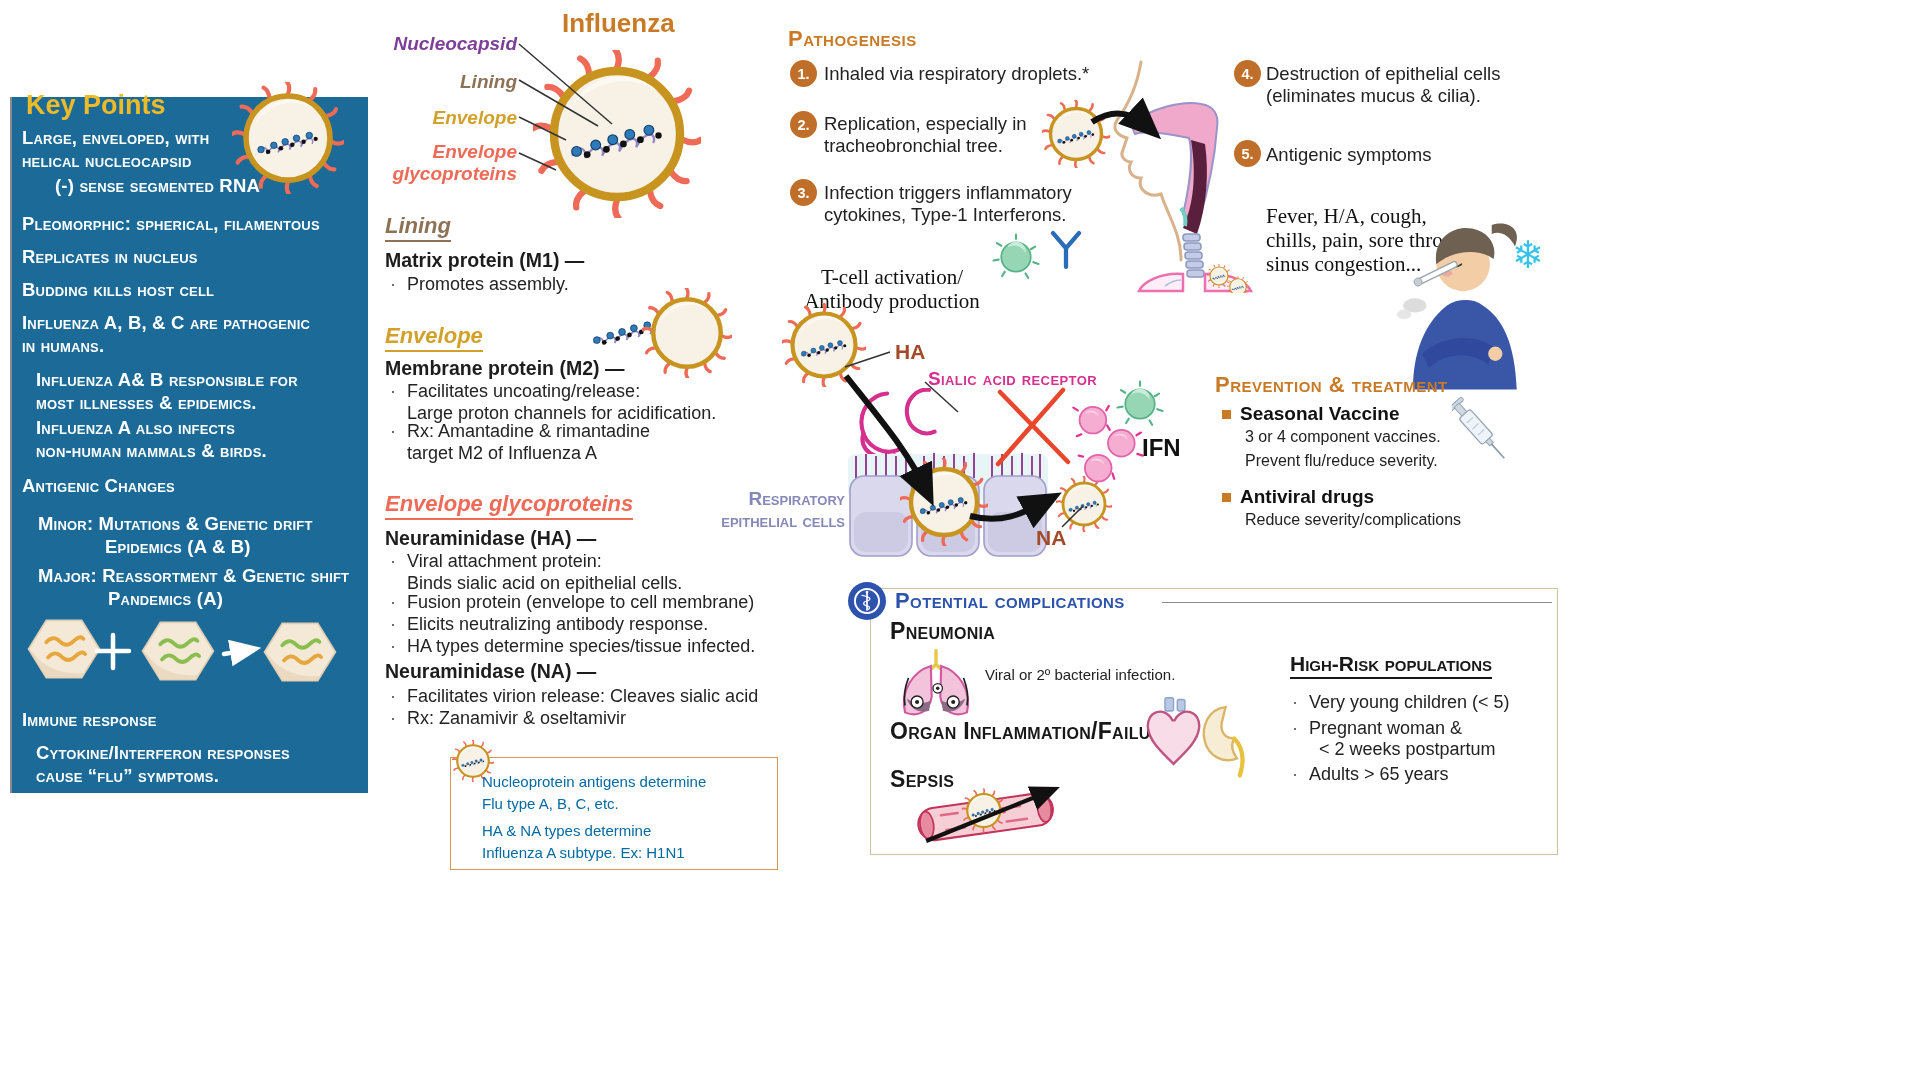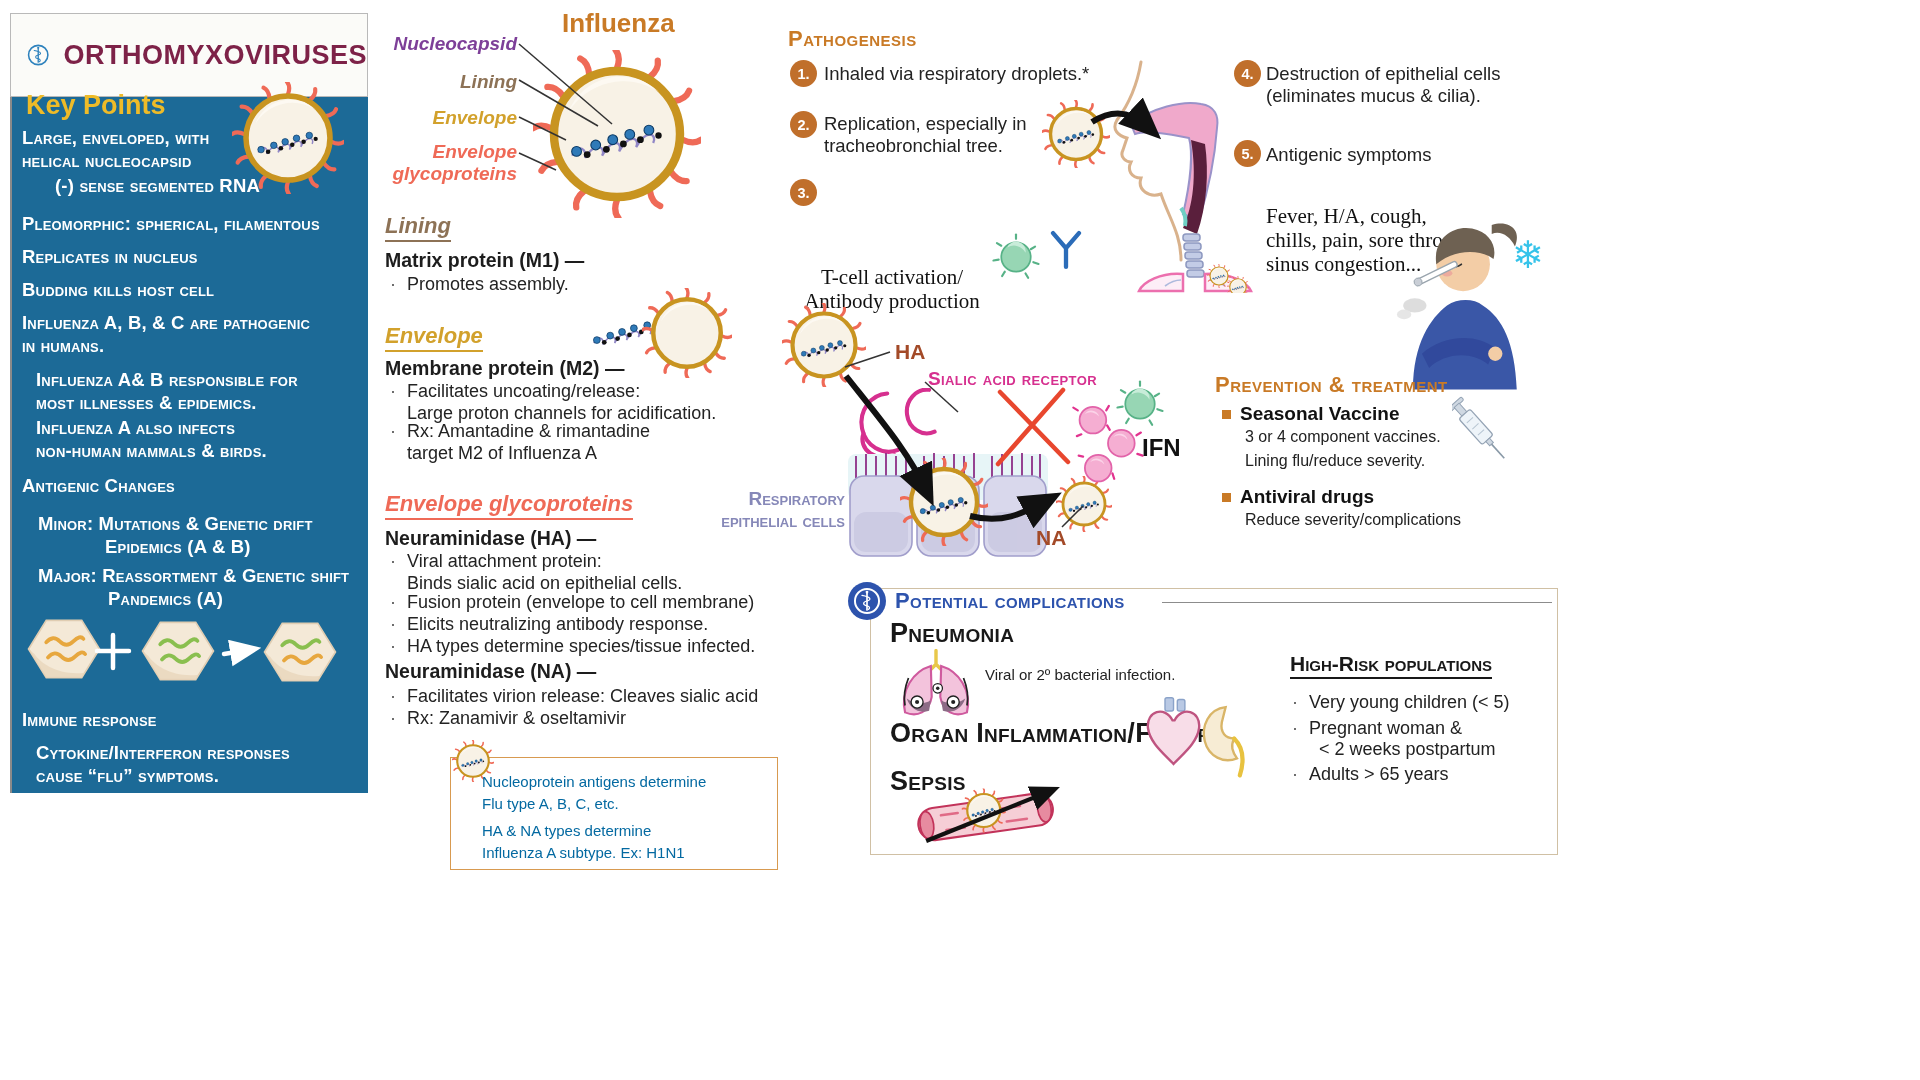--- a/index.html
+++ b/index.html
@@ -33,21 +33,21 @@
   .rust{color:#a34a28;font-weight:bold;font-size:21px;}
   .magenta-label{color:#d6308f;font-variant:small-caps;font-weight:600;font-size:19px;letter-spacing:.4px;}
   .cells-label{color:#8688b8;font-variant:small-caps;font-weight:600;font-size:19px;line-height:22px;text-align:right;}
   .ifn{font-weight:600;font-size:24px;color:#111;}
   .prev-title{font-size:19px;font-weight:bold;color:#111;}
   .prev-line{font-size:16px;color:#222;line-height:22px;}
   .sq{width:9px;height:9px;background:#c97a26;}
   
   .comp-box{border:1px solid #d0c0a4;box-sizing:border-box;}
   .comp-head{color:#2d53ad;font-variant:small-caps;font-weight:bold;font-size:22px;letter-spacing:.4px;}
-  .comp-title{font-variant:small-caps;font-weight:bold;font-size:27px;color:#181818;letter-spacing:.3px;}
+  .comp-title{font-variant:small-caps;font-weight:bold;font-size:23px;color:#181818;letter-spacing:.3px;}
   .comp-text{font-size:15px;color:#222;}
   .hr-head{font-variant:small-caps;font-weight:bold;font-size:21px;color:#181818;border-bottom:2px solid #181818;
            display:inline-block;padding-bottom:1px;}
   .hr-item{display:flex;gap:7px;font-size:18px;color:#222;line-height:21px;}
   .comp-icon{width:38px;height:38px;border-radius:50%;background:#2d53ad;display:flex;align-items:center;justify-content:center;}
   .thin-line{border-top:1.5px solid #8c8c8c;}
   .snow{color:#35c3ea;font-size:38px;line-height:38px;}
 </style>
 </head>
 <body>
@@ -307,26 +307,20 @@
         <line x1="30" y1="48" x2="40" y2="48" stroke="#b7c5d2" stroke-width="1.2"></line>
         <rect x="32" y="60" width="6" height="7" fill="#cfd8e2" stroke="#94a3b4" stroke-width="1.2"></rect>
         <line x1="35" y1="67" x2="35" y2="90" stroke="#8a9aa8" stroke-width="2"></line>
       </g>
     </symbol>
   </defs>
 </svg>
 
 <div id="canvas">
 
-  <div class="abs header-box">
-    <svg style="width:48px;height:48px;color:#2e82bd" viewBox="0 0 100 100">
-        <use href="#sym-caduceus"></use>
-      </svg>
-    <div class="brand-title">ORTHOMYXOVIRUSES</div>
-  </div>
 
   <div class="abs blue-panel"></div>
   <div class="abs kp-head" style="left:26px;top:90px">Key Points</div>
 
   <svg class="abs" style="left:232px;top:82px;width:112px;height:112px" viewBox="0 0 120 120">
       <use href="#sym-virus"></use>
     </svg>
 
   <div class="abs kp pre" style="left:22px;top:126px">Large, enveloped, with
 helical nucleocapsid</div>
@@ -438,20 +432,22 @@
 Influenza A subtype. Ex: H1N1</div>
 
   <div class="abs big-head" style="left:788px;top:26px">Pathogenesis</div>
 
   <div class="abs step-circle" style="left:790px;top:60px">1.</div>
   <div class="abs step-text pre" style="left:824px;top:63px;width:300px">Inhaled via respiratory droplets.*</div>
   <div class="abs step-circle" style="left:790px;top:111px">2.</div>
   <div class="abs step-text pre" style="left:824px;top:113px;width:300px">Replication, especially in
 tracheobronchial tree.</div>
   <div class="abs step-circle" style="left:790px;top:179px">3.</div>
+  <div class="abs step-text pre" style="left:824px;top:182px;width:300px">Infection triggers inflammatory
+cytokines, Type-1 Interferons.</div>
   <div class="abs step-circle" style="left:1234px;top:60px">4.</div>
   <div class="abs step-text pre" style="left:1266px;top:63px;width:270px">Destruction of epithelial cells
 (eliminates mucus &amp; cilia).</div>
   <div class="abs step-circle" style="left:1234px;top:140px">5.</div>
   <div class="abs step-text pre" style="left:1266px;top:144px;width:270px">Antigenic symptoms</div>
 
   <div class="abs serif-note pre" style="left:796px;top:233px;width:192px;text-align:center">T-cell activation/
 Antibody production</div>
   <svg class="abs" style="left:990px;top:231px;width:52px;height:52px" viewBox="0 0 60 60">
       <use href="#sym-greencell"></use>
@@ -500,21 +496,21 @@
     </svg>
   <svg class="abs" style="left:1114px;top:378px;width:52px;height:52px" viewBox="0 0 60 60">
       <use href="#sym-greencell"></use>
     </svg>
   <div class="abs ifn" style="left:1142px;top:434px">IFN</div>
 
   <div class="abs big-head" style="left:1215px;top:372px">Prevention &amp; treatment</div>
   <div class="abs sq" style="left:1222px;top:410px"></div>
   <div class="abs prev-title" style="left:1240px;top:403px">Seasonal Vaccine</div>
   <div class="abs prev-line" style="left:1245px;top:426px">3 or 4 component vaccines.</div>
-  <div class="abs prev-line" style="left:1245px;top:450px">Lining flu/reduce severity.</div>
+  <div class="abs prev-line" style="left:1245px;top:450px">Prevent flu/reduce severity.</div>
   <svg class="abs" style="left:1452px;top:392px;width:58px;height:80px" viewBox="0 0 70 95">
       <use href="#sym-syringe"></use>
     </svg>
   <div class="abs sq" style="left:1222px;top:493px"></div>
   <div class="abs prev-title" style="left:1240px;top:486px">Antiviral drugs</div>
   <div class="abs prev-line" style="left:1245px;top:509px">Reduce severity/complications</div>
 
   <div class="abs comp-box" style="left:870px;top:588px;width:688px;height:267px"></div>
   <div class="abs comp-icon" style="left:848px;top:582px">
     <svg style="width:28px;height:28px;color:#ffffff" viewBox="0 0 100 100">

